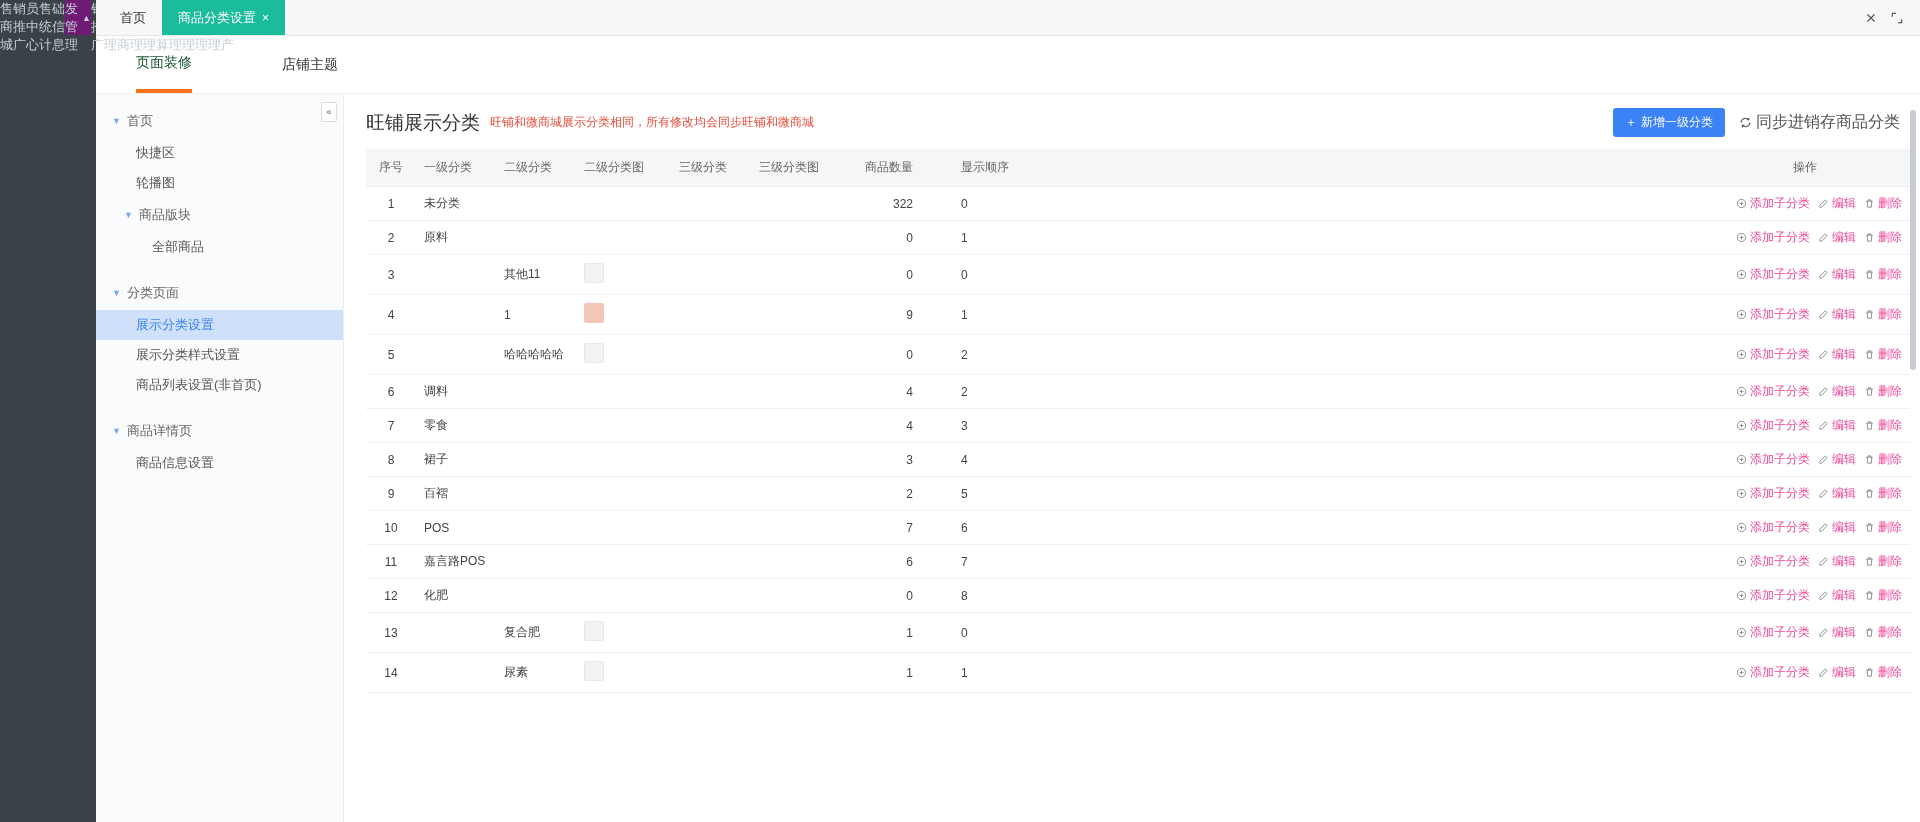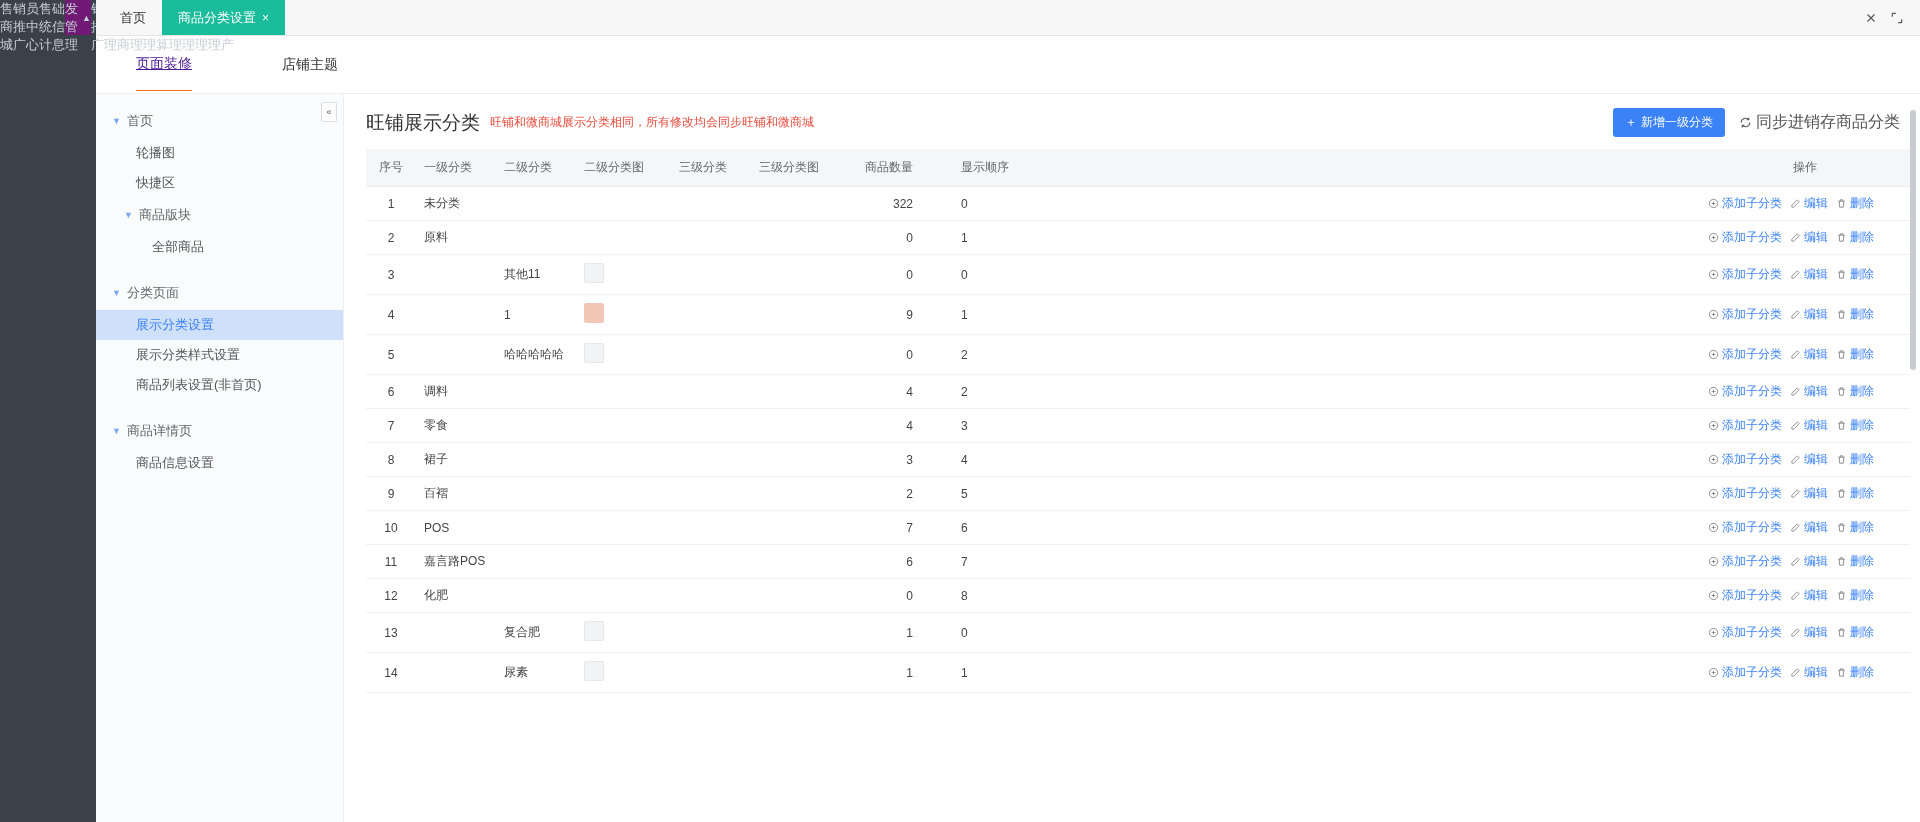--- a/index.html
+++ b/index.html
@@ -22,21 +22,21 @@
 .tabs-bar { height: 36px; background: #f7f7f7; border-bottom: 1px solid #e5e5e5; display: flex; align-items: stretch; padding-left: 8px; }
 .tabs-bar .tab { padding: 0 16px; display: flex; align-items: center; font-size: 13px; cursor: pointer; }
 .tabs-bar .tab.active { background: #1abc9c; color: #fff; }
 .tabs-bar .tab .close { margin-left: 6px; font-size: 12px; }
 .tabs-bar .right-icons { margin-left: auto; display: flex; align-items: center; gap: 12px; padding-right: 16px; color: #666; }
 .tabs-bar .right-icons svg { width: 14px; height: 14px; cursor: pointer; }
 
 
 .subtabs { height: 58px; border-bottom: 1px solid #eee; display: flex; align-items: center; padding: 0 40px; gap: 90px; font-size: 14px; }
 .subtabs .stab { cursor: pointer; padding: 17px 0; }
-.subtabs .stab.active { color: #4c1d95; border-bottom: 1px solid #f97316; text-decoration: underline; }
+.subtabs .stab.active { color: #14532d; border-bottom: 4px solid #f97316; }
 
 
 .body { flex: 1; display: flex; overflow: hidden; }
 
 
 .tree-panel { width: 248px; background: #fafbfc; border-right: 1px solid #eee; padding: 10px 0; position: relative; font-size: 13px; color: #555; }
 .tree-panel .collapse-btn { position: absolute; top: 8px; right: 6px; width: 16px; height: 20px; background: #fff; border:1px solid #ddd; border-radius:2px; display:flex; align-items:center; justify-content:center; font-size:9px; cursor:pointer; }
 .tree-group-title { display:flex; align-items:center; padding: 8px 16px; color:#666; }
 .tree-group-title .caret { margin-right: 6px; font-size: 9px; color:#7aa7f5; }
 .tree-item { padding: 6px 16px 6px 40px; cursor:pointer; }
@@ -53,21 +53,21 @@
 .link-action { color:#555; cursor:pointer; display:flex; align-items:center; gap:4px; font-size:16px; }
 
 
 table { width:100%; border-collapse: collapse; }
 th { background:#f5f6f8; font-weight: normal; color:#666; font-size:12px; text-align:left; padding: 10px 8px; border-bottom:1px solid #eaecef; }
 td { padding: 8px 8px; border-bottom:1px solid #eef0f2; font-size:12px; color:#444; }
 th.center, td.center { text-align:center; }
 th.right, td.right { text-align:right; }
 .thumb { width:20px; height:20px; background:#f2c7b8; border-radius:2px; display:inline-block; }
 .thumb.blank { background:#f2f3f5; border:1px solid #e5e7ea; }
-.row-actions { display:flex; gap:8px; color:#3b82f6; }
+.row-actions { display:flex; justify-content:flex-end; gap:8px; color:#ec4899; }
 .row-actions span { display:flex; align-items:center; gap:3px; cursor:pointer; }
 .row-actions svg { width:11px; height:11px; }
 .scroll-thumb { position:absolute; right:4px; top:110px; height:260px; width:6px; background:#c8cbd0; border-radius:3px; }
 
 
 .col-seq { width:50px; }
 .col-l1 { width:80px;margin-left:35px; }
 .col-l2 { width:80px; }
 .col-l2img { width:95px; }
 .col-l3 { width:80px; }
@@ -169,22 +169,22 @@
       <div class="stab">店铺主题</div>
     </div>
 
     <div class="body">
       <div class="tree-panel">
         <div class="collapse-btn">«</div>
         <div class="tree-group-title">
             <span class="caret">▼</span>
             <span>首页</span>
           </div>
+        <div class="tree-item">快捷区</div>
         <div class="tree-item">轮播图</div>
-        <div class="tree-item">快捷区</div>
         <div class="tree-group-title" style="padding-left:28px">
             <span class="caret">▼</span>
             <span>商品版块</span>
           </div>
         <div class="tree-item deep">全部商品</div>
 
         <div style="height:14px"></div>
         <div class="tree-group-title">
             <span class="caret">▼</span>
             <span>分类页面</span>

